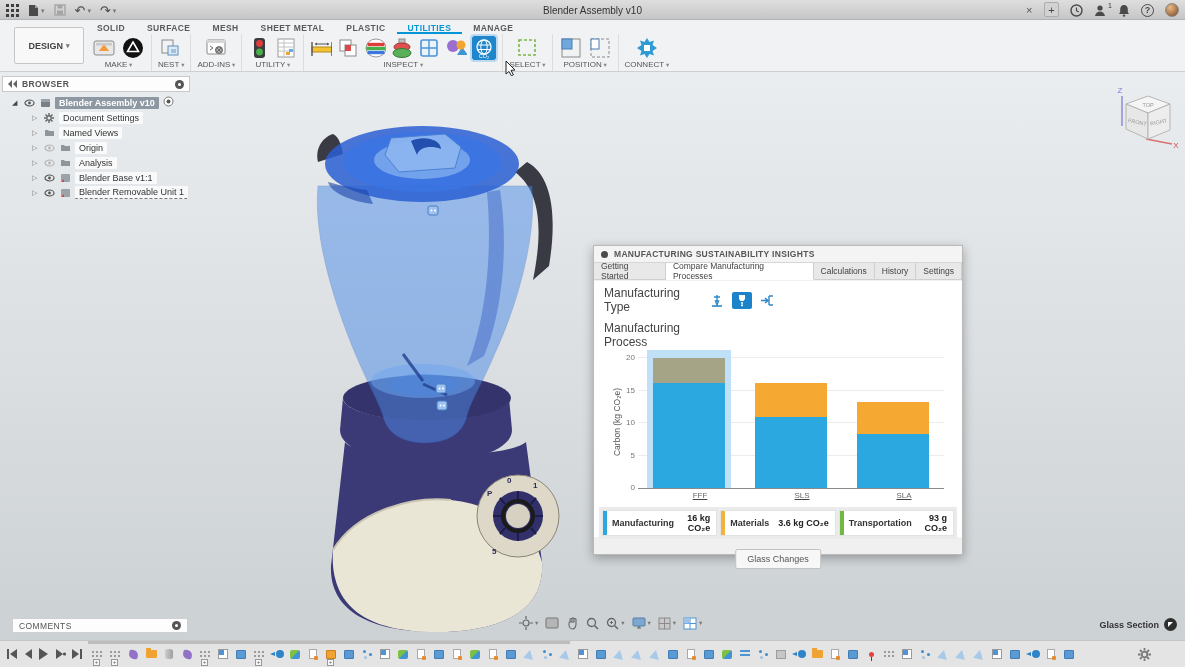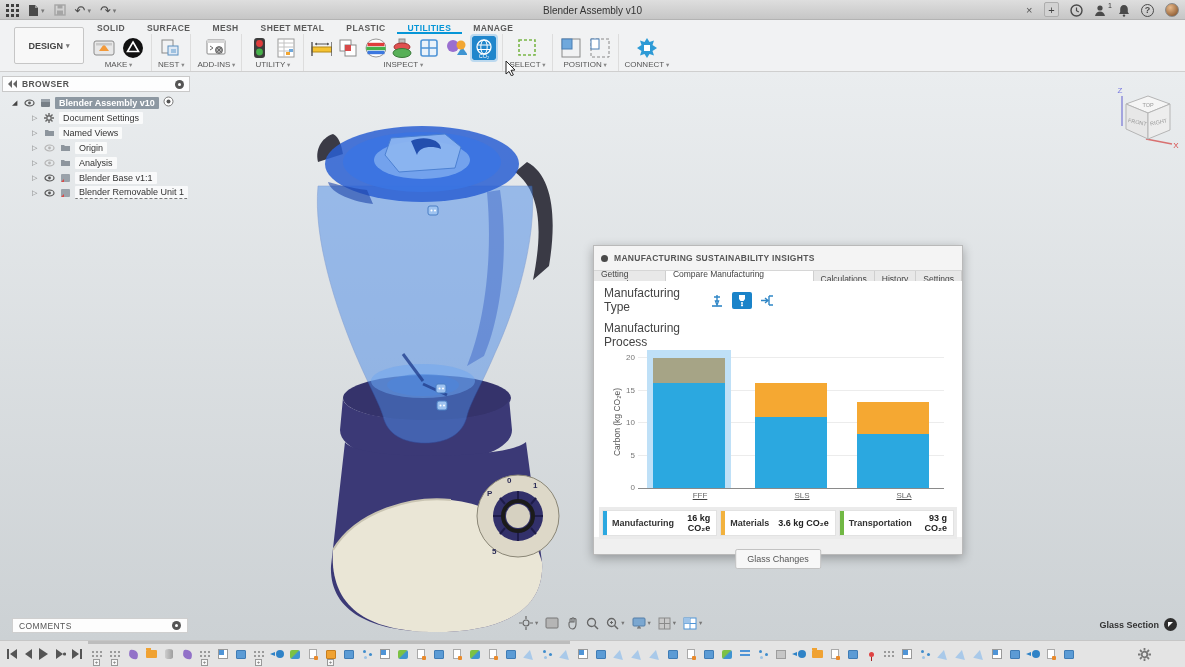--- a/index.html
+++ b/index.html
@@ -56,21 +56,21 @@
   .br-row .arrow{color:#777;font-size:7px;width:7px;}
   .br-row.sel .arrow{color:#444;}
   .edited .lbl{border-bottom:1px dashed #777;}
   .tic{display:inline-flex;width:12px;justify-content:center;}
 
   
   .viewcube{position:absolute;left:1106px;top:12px;width:74px;height:68px;}
 
   
   .dialog{position:absolute;left:593px;top:173px;width:370px;height:310px;background:#f0f0f0;border:1px solid #b9b9b9;box-shadow:0 3px 10px rgba(0,0,0,.3);}
-  .dlg-header{height:25px;display:flex;align-items:center;gap:6px;padding:0 7px;border-bottom:1px solid #d6d6d6;background:#f4f4f4;}
+  .dlg-header{height:17px;display:flex;align-items:center;gap:6px;padding:0 7px;border-bottom:1px solid #d6d6d6;background:#f4f4f4;}
   .dlg-title{font-size:8.5px;font-weight:bold;letter-spacing:.3px;color:#555;}
   .grip{width:7px;height:7px;border-radius:50%;background:#4a4a4a;}
   .dlg-tabs{height:17px;display:flex;background:#e2e2e2;border-bottom:1px solid #cfcfcf;}
   .dtab{padding:0 7px;display:flex;align-items:center;font-size:8.5px;color:#444;border-right:1px solid #cfcfcf;background:#e8e8e8;}
   .dtab.active{background:#fff;font-weight:normal;border-bottom:1px solid #fff;margin-bottom:-1px;}
   .dlg-content{position:absolute;left:0;top:35px;width:368px;height:256px;background:#fff;}
   .drow{display:flex;align-items:center;gap:8px;padding:5px 10px 0;}
   .dlabel{width:95px;font-size:12px;color:#444;}
   .type-icons{display:flex;gap:5px;}
   .tybtn{width:20px;height:17px;border:1px solid transparent;border-radius:2px;display:flex;align-items:center;justify-content:center;background:#fff;}

